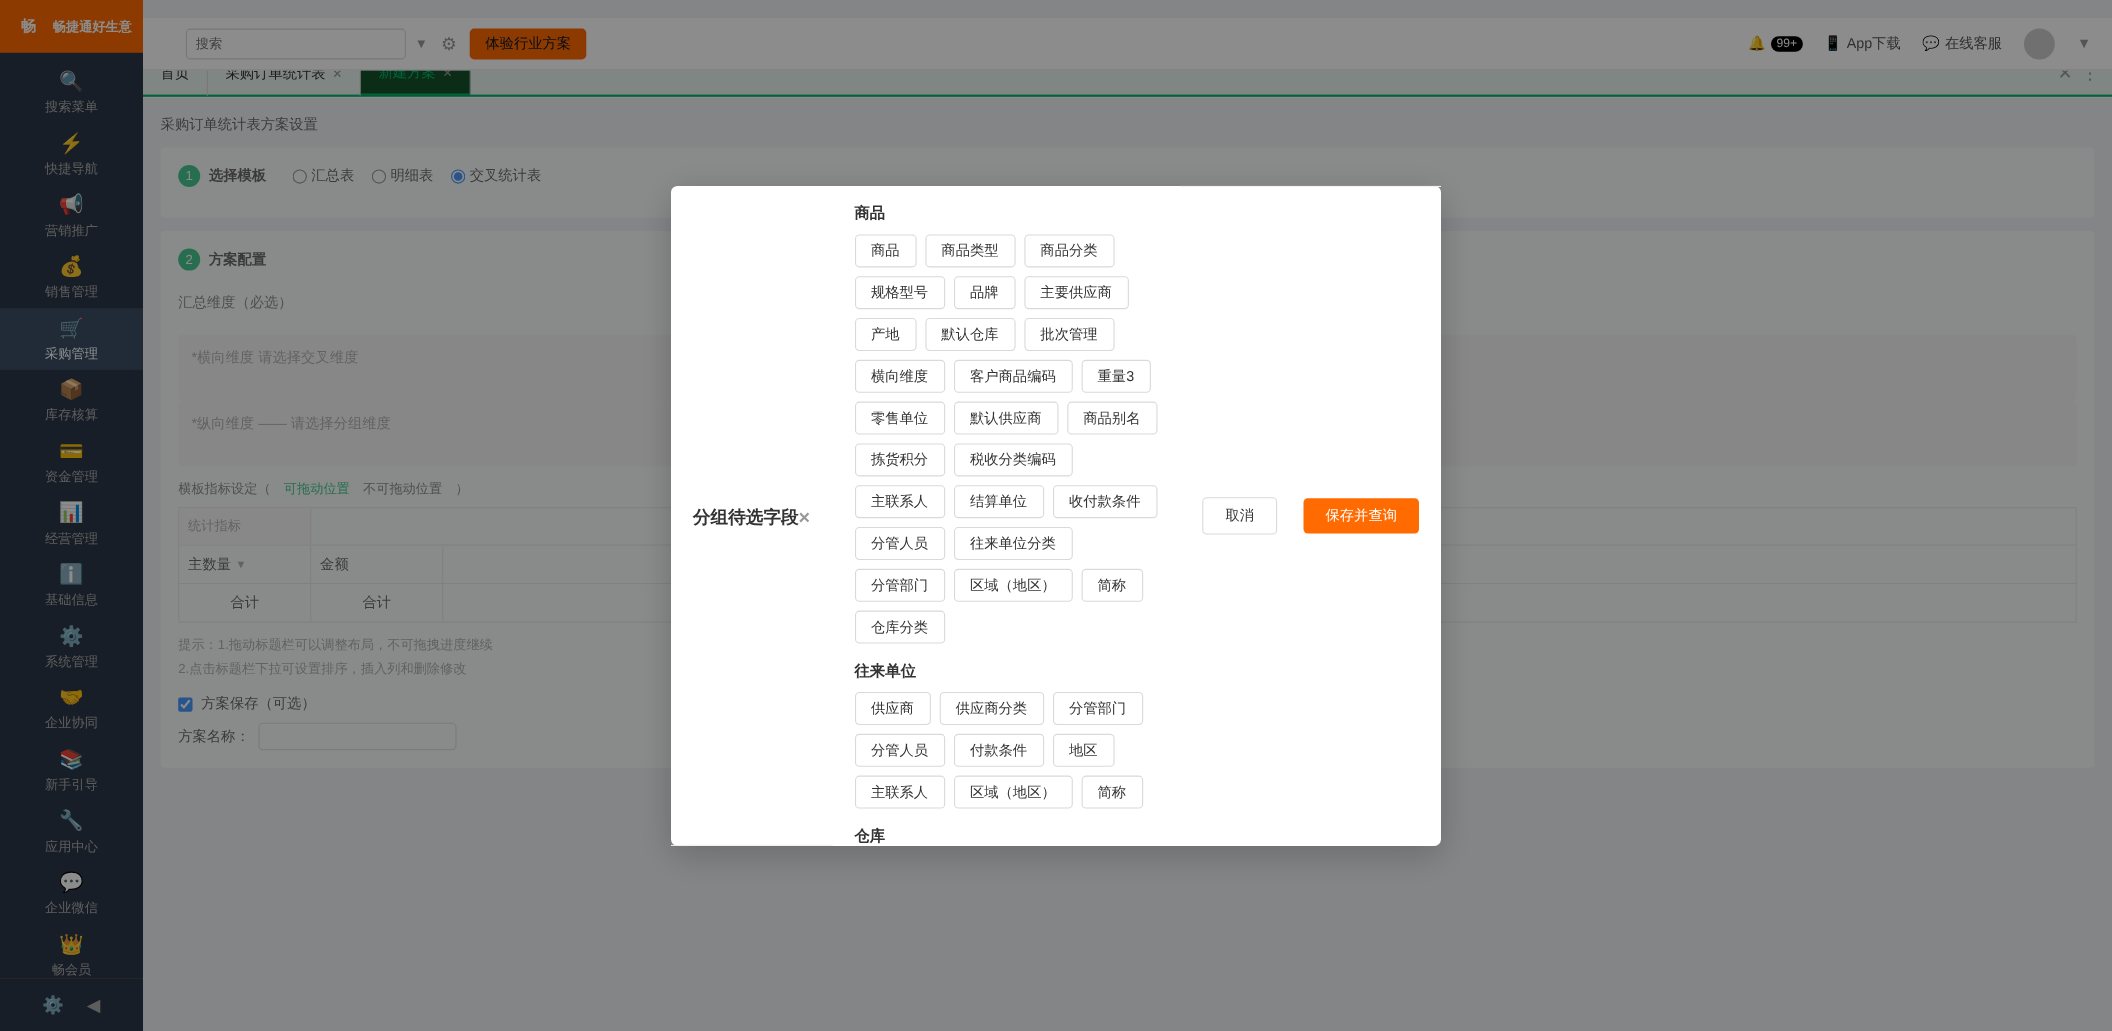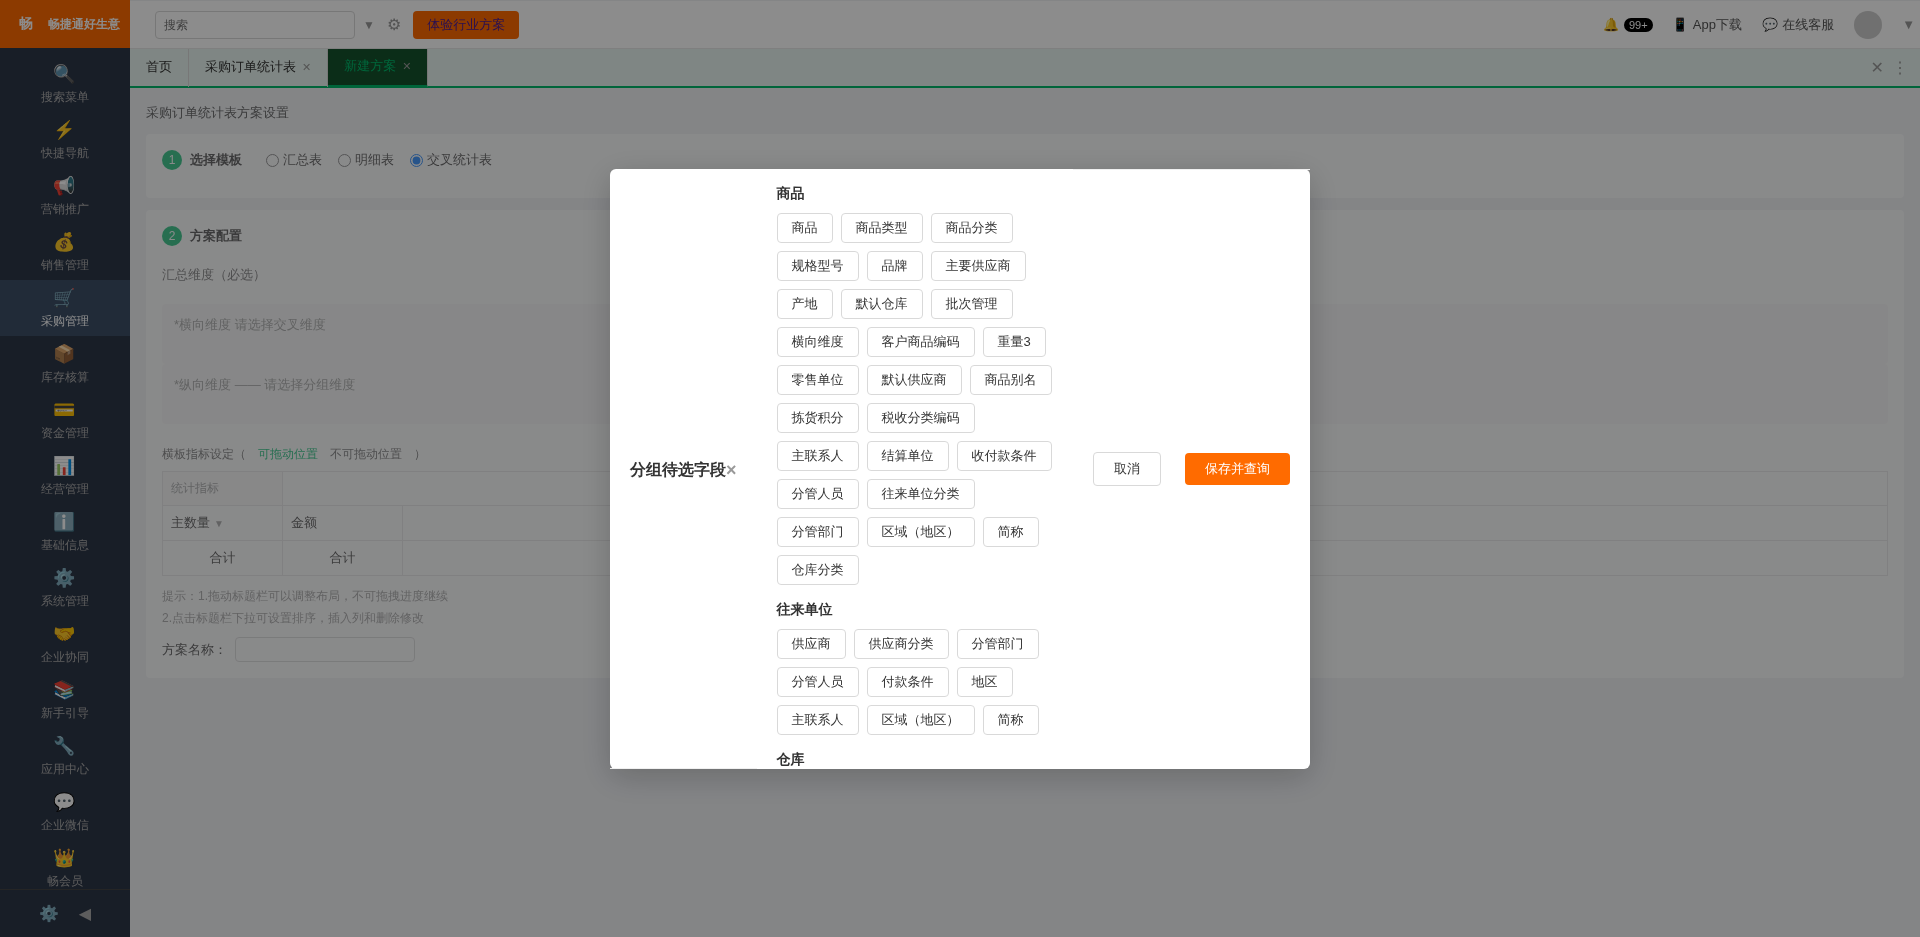--- a/index.html
+++ b/index.html
@@ -4,23 +4,23 @@
   <style>
     * { box-sizing: border-box; margin: 0; padding: 0; }
     body { font-family: 'Microsoft YaHei', Arial, sans-serif; font-size: 13px; background: #f0f2f5; color: #333; overflow: hidden; }
 
     
     .top-bar {
       height: 48px;
       background: #fff;
       display: flex;
       align-items: center;
-      padding: 0 5px;
+      padding: 0 19px;
       border-bottom: 1px solid #e8e8e8;
-      position: fixed; top: 1px; left: 0; right: 0; z-index: 100;
+      position: fixed; top: 16px; left: 0; right: 0; z-index: 100;
     }
     .logo-icon {
       width: 32px; height: 32px;
       background: #ff6b00;
       border-radius: 50%;
       display: flex; align-items: center; justify-content: center;
       color: #fff; font-size: 14px; font-weight: bold;
     }
     .top-search {
       flex: 0 0 200px;
@@ -28,21 +28,21 @@
       height: 28px;
       border: 1px solid #d9d9d9;
       border-radius: 4px;
       padding: 0 8px;
       font-size: 12px;
     }
     .top-actions {
       display: flex; align-items: center; gap: 12px; margin-left: 8px;
     }
     .btn-experience {
-      background: #ff6b00; color: #4c1d95; border: none; border-radius: 4px;
+      background: #ff6b00; color: #0f172a; border: none; border-radius: 4px;
       padding: 5px 14px; font-size: 13px; cursor: pointer;
     }
     .top-right {
       margin-left: auto;
       display: flex; align-items: center; gap: 20px;
     }
     .top-right-item {
       display: flex; align-items: center; gap: 4px; color: #555; font-size: 13px; cursor: pointer;
     }
     .badge {
@@ -351,21 +351,21 @@
       <div class="step-num">2</div>
       <span class="step-label">方案配置</span>
     </div>
     <div style="padding: 8px 0; color:#666; font-size:13px;">汇总维度（必选）</div>
     <div style="margin-top:12px; padding:12px; background:#f9f9f9; border-radius:4px; min-height:60px;">
       <span style="color:#999;">*横向维度 请选择交叉维度</span>
     </div>
     <div style="padding:12px; background:#f9f9f9; border-radius:4px; min-height:60px;">
       <span style="color:#999;">*纵向维度 —— 请选择分组维度</span>
     </div>
-    <div style="margin-top:22px; display:flex; align-items:flex-start; gap:12px; font-size:12px; color:#666;">
+    <div style="margin-top:12px; display:flex; align-items:flex-start; gap:12px; font-size:12px; color:#666;">
       <span>横板指标设定（</span>
       <span style="color:#00b96b; cursor:pointer;">可拖动位置</span>
       <span>不可拖动位置</span>
       <span>）</span>
     </div>
     <div style="margin-top:8px;">
       <div style="display:flex; border:1px solid #e8e8e8;">
         <div style="width:120px; padding:8px; border-right:1px solid #e8e8e8; background:#fafafa; font-size:12px; color:#999;">统计指标</div>
         <div style="flex:1; padding:8px;"></div>
       </div>
@@ -379,20 +379,24 @@
       </div>
       <div style="display:flex; border:1px solid #e8e8e8; border-top:none;">
         <div style="width:120px; padding:8px; border-right:1px solid #e8e8e8; text-align:center;">合计</div>
         <div style="width:120px; padding:8px; border-right:1px solid #e8e8e8; text-align:center;">合计</div>
         <div style="flex:1;"></div>
       </div>
     </div>
     <div style="margin-top:10px; font-size:12px; color:#999; line-height:1.8;">
       提示：1.拖动标题栏可以调整布局，不可拖拽进度继续<br>
       2.点击标题栏下拉可设置排序，插入列和删除修改
+    </div>
+    <div style="margin-top:12px; display:flex; align-items:center; gap:8px;">
+      <input type="checkbox" checked="" style="">
+      <span>方案保存（可选）</span>
     </div>
     <div style="margin-top:8px; display:flex; align-items:center; gap:8px;">
       <span>方案名称：</span>
       <input type="text" style="border: 1px solid rgb(217, 217, 217); border-radius: 4px; padding: 4px 8px; width: 180px; font-size: 13px;">
     </div>
   </div>
 </div>
 
 <div class="overlay">
   <div class="modal">

